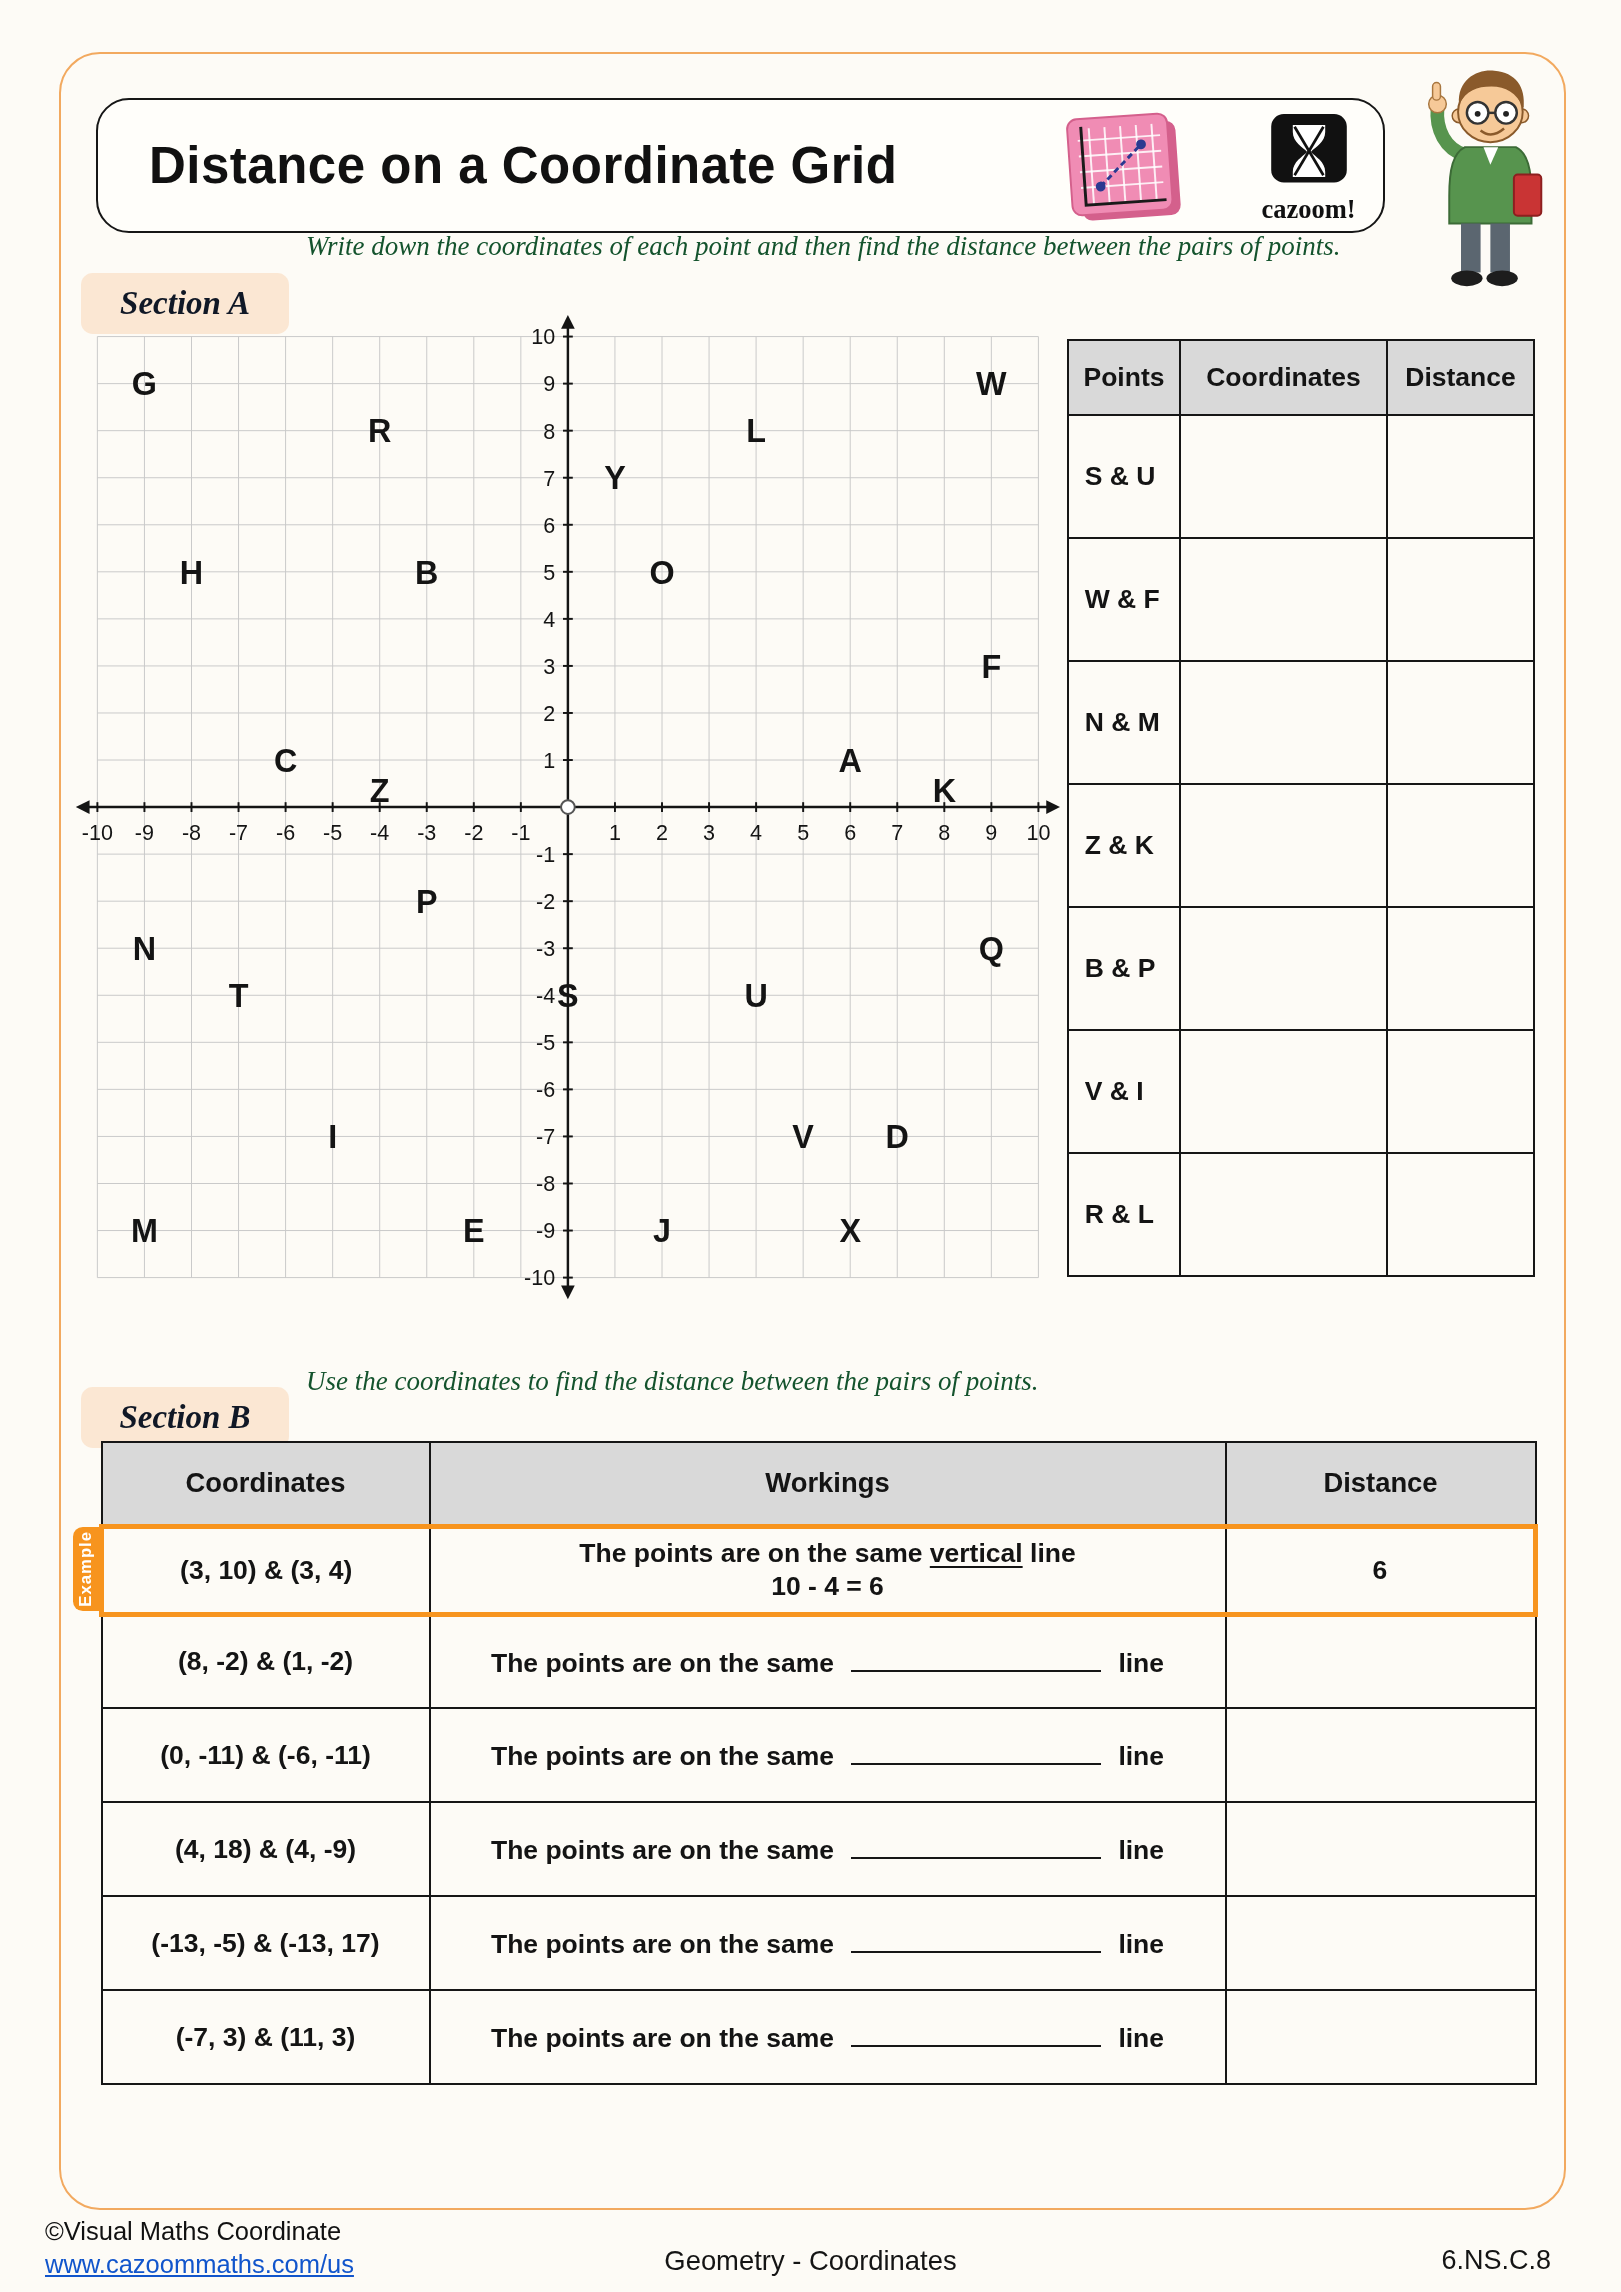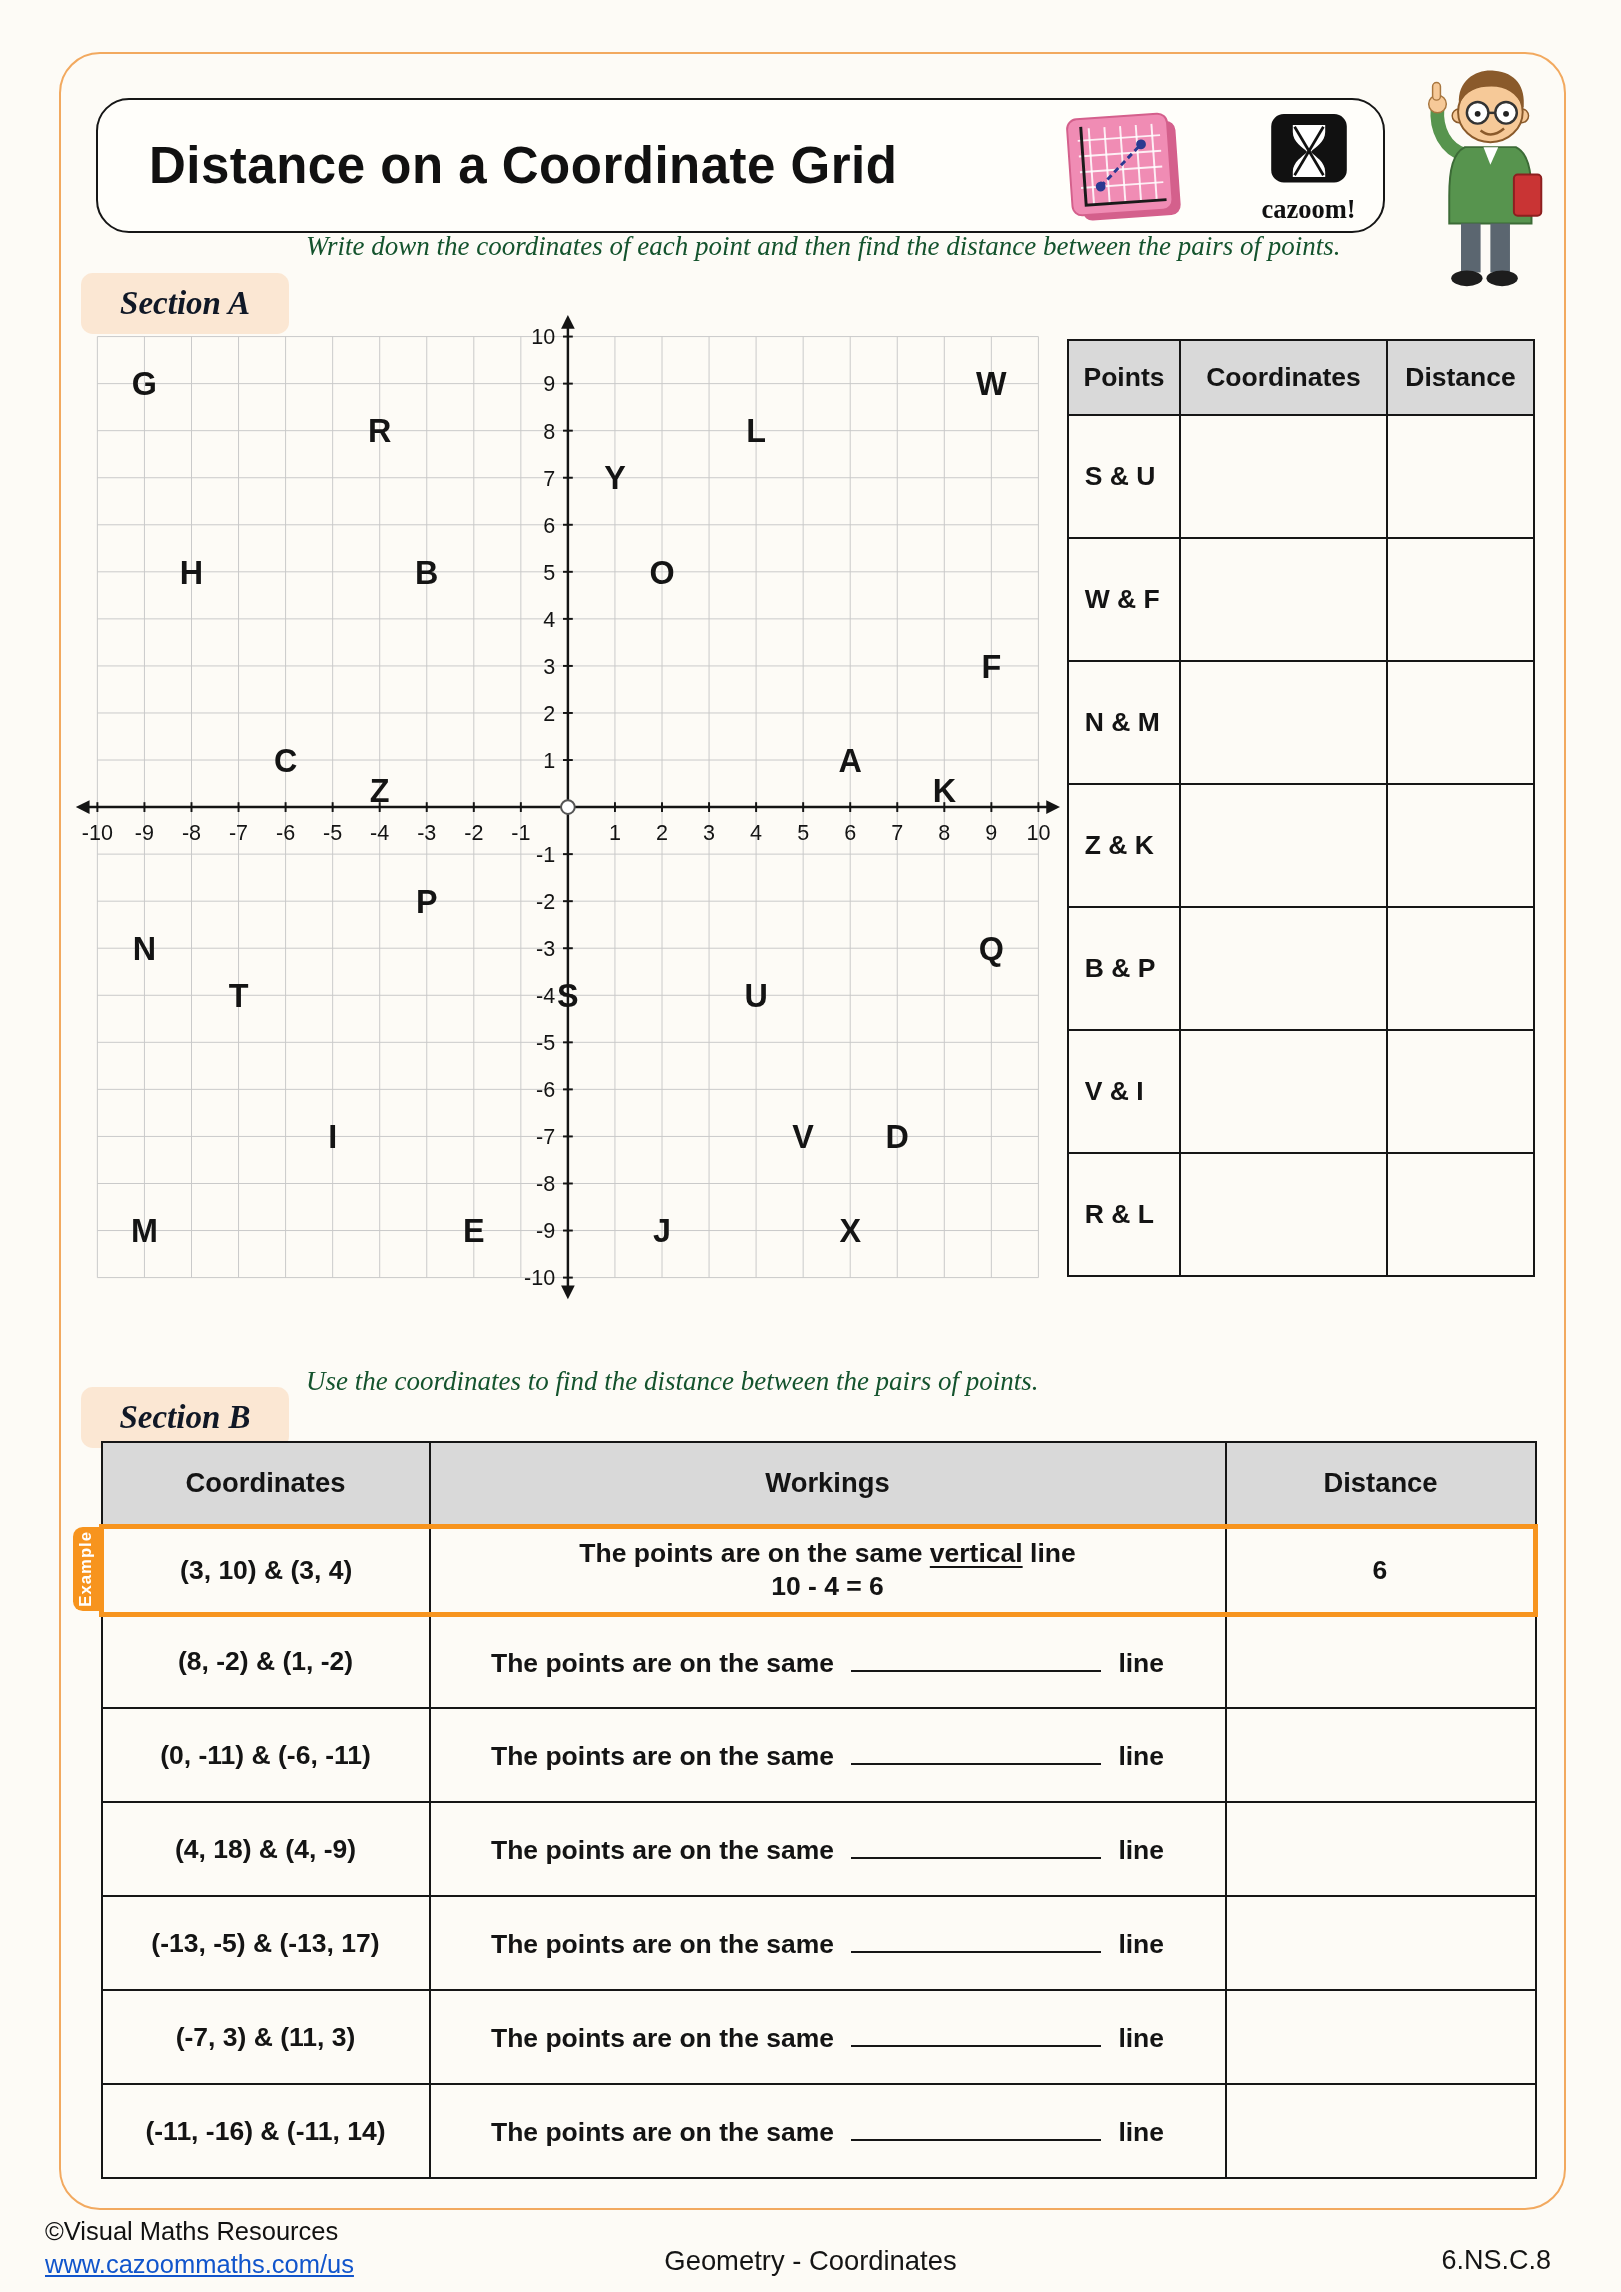--- a/index.html
+++ b/index.html
@@ -416,26 +416,21 @@
         <tr>
           <td class="coords-cell">(-13, -5) &amp; (-13, 17)</td>
           <td class="workings-cell"><span>The points are on the same </span><span class="blank"></span><span> line</span></td>
           <td class="distance-cell"></td>
         </tr>
         <tr>
           <td class="coords-cell">(-7, 3) &amp; (11, 3)</td>
           <td class="workings-cell"><span>The points are on the same </span><span class="blank"></span><span> line</span></td>
           <td class="distance-cell"></td>
         </tr>
-        <tr>
-          <td class="coords-cell">(-11, -16) &amp; (-11, 14)</td>
-          <td class="workings-cell"><span>The points are on the same </span><span class="blank"></span><span> line</span></td>
-          <td class="distance-cell"></td>
-        </tr>
       </tbody>
   </table>
 
-  <div class="copyright">©Visual Maths Resources</div>
+  <div class="copyright">©Visual Maths Coordinate</div>
   <a href="#" class="site-link">www.cazoommaths.com/us</a>
   <div class="footer-center">Geometry - Coordinates</div>
   <div class="footer-right">6.NS.C.8</div>
 </div>
 
 
 </body></html>

